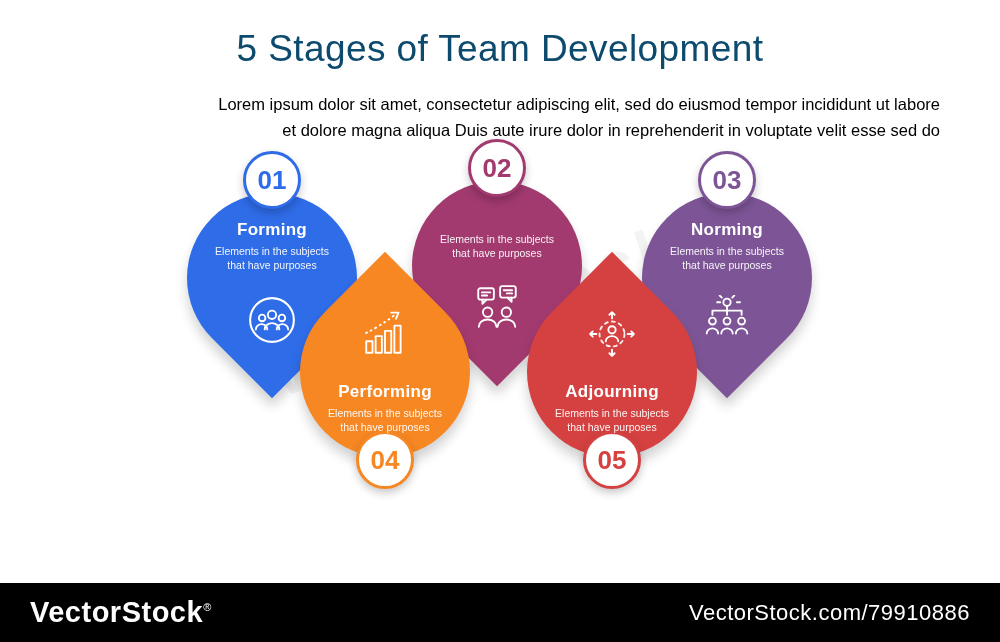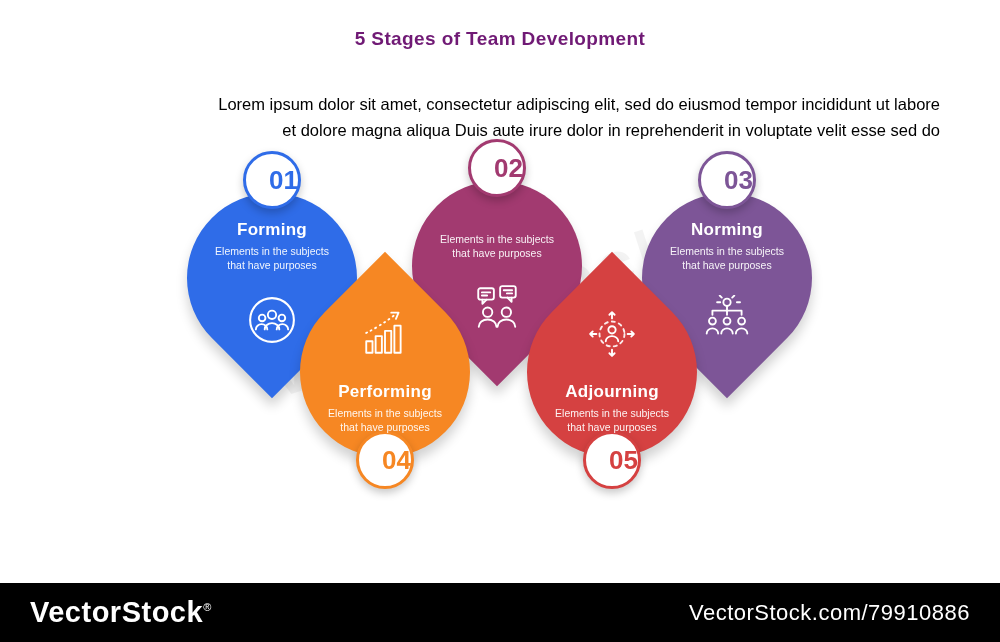--- a/index.html
+++ b/index.html
@@ -3,21 +3,21 @@
 <meta charset="utf-8">
 <style>
   html,body{margin:0;padding:0;background:#fff;}
   .canvas{
     position:relative;width:1000px;height:642px;overflow:hidden;background:#ffffff;
     font-family:"Liberation Sans", sans-serif;
   }
   
   .title{
     position:absolute;top:28px;left:0;width:100%;text-align:center;
-    font-size:19px;font-weight:bold;color:#701a75;letter-spacing:.4px;
+    font-size:37px;font-weight:normal;color:#0c4a6e;letter-spacing:.4px;
   }
   .subtitle{
     position:absolute;top:92px;left:50%;transform:translateX(-50%);width:880px;
     text-align:right;font-size:16.5px;line-height:1.55;color:#000000;
   }
   
   .watermark{
     position:absolute;left:50%;top:47%;transform:translate(-50%,-50%) rotate(-18deg);
     font-size:66px;font-weight:bold;color:#000;opacity:.045;letter-spacing:5px;
     pointer-events:none;white-space:nowrap;
@@ -28,21 +28,21 @@
     position:absolute;left:35px;top:35px;width:170px;height:170px;
     background:var(--c);transform:rotate(45deg);
     box-shadow:6px 6px 12px rgba(0,0,0,.18);
   }
   .down .petal{border-radius:50% 50% 0 50%;}
   .up   .petal{border-radius:0 50% 50% 50%;}
   .badge{
     position:absolute;left:50%;transform:translateX(-50%);
     width:58px;height:58px;border-radius:50%;background:#fff;
     border:3px solid var(--c);color:var(--c);
-    display:flex;align-items:center;justify-content:flex-end;
+    display:flex;align-items:center;justify-content:center;
     font-size:26px;font-weight:bold;box-sizing:border-box;
     box-shadow:0 4px 8px rgba(0,0,0,.22);
   }
   .down .badge{top:-7px;}
   .up   .badge{top:179px;}
   .stage-title{
     position:absolute;left:0;width:100%;text-align:center;
     color:#fff;font-size:17px;font-weight:bold;letter-spacing:.3px;
   }
   .down .stage-title{top:62px;}

